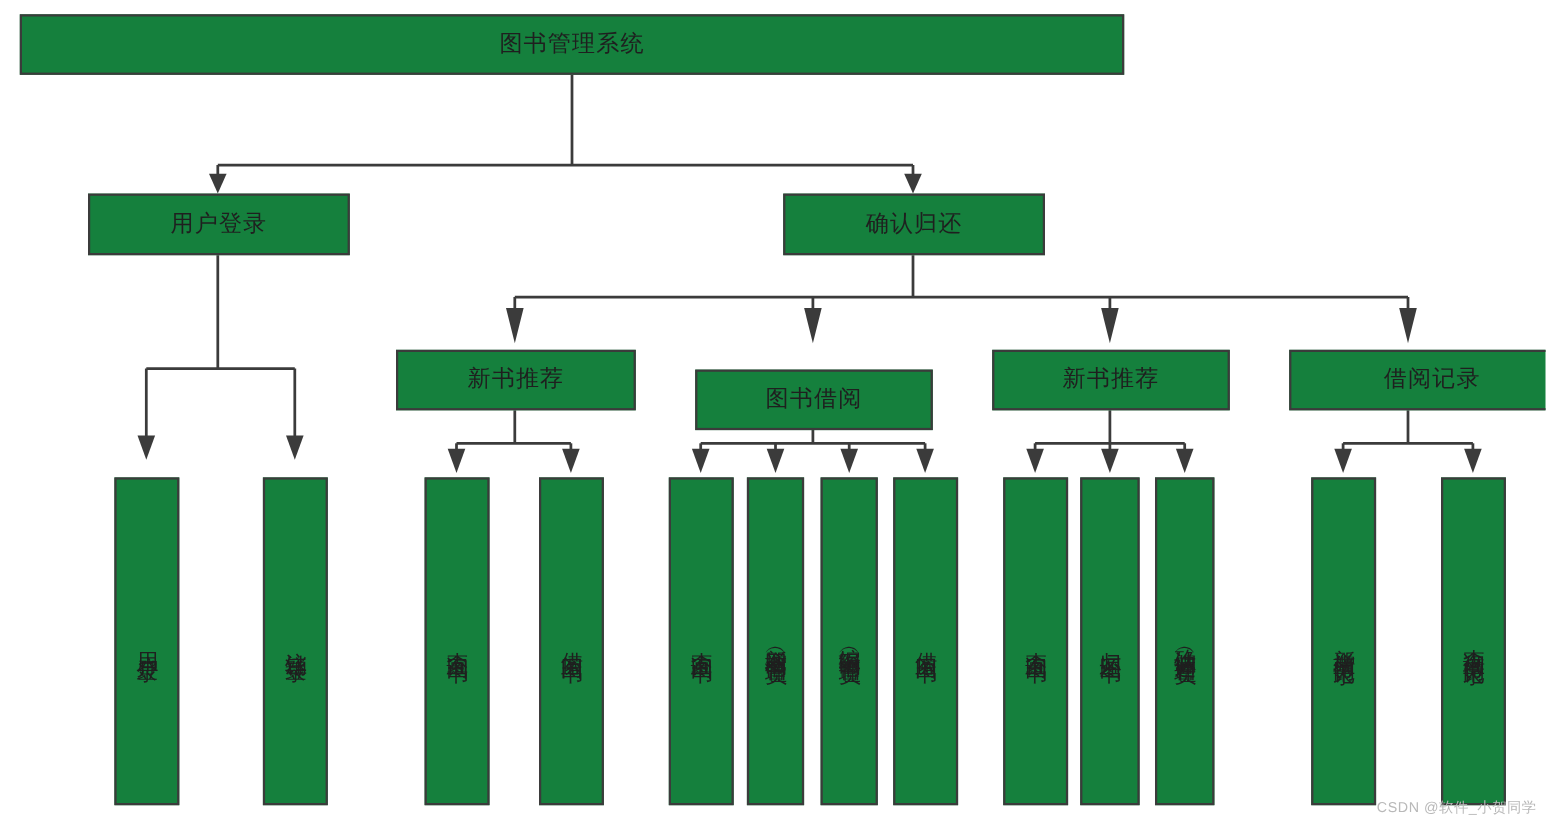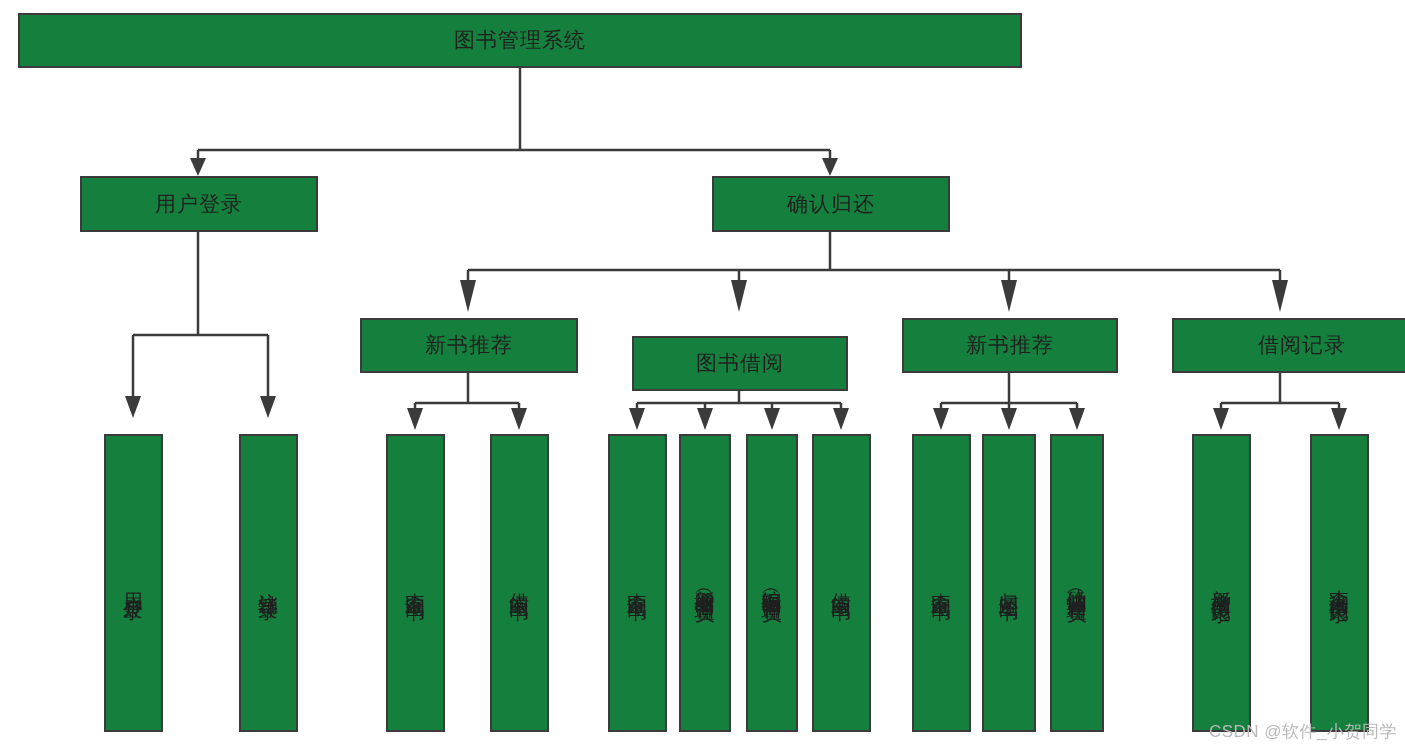--- a/index.html
+++ b/index.html
@@ -49,21 +49,21 @@
     max-height:100%;
   }
   .node.vert.tall .node-label{
     letter-spacing:2px;
     font-size:20px;
   }
   .watermark{
     position:absolute;
     right:8px;
     bottom:4px;
-    font-size:17px;
+    font-size:13px;
     color:#b9b9b9;
     font-family:"Liberation Sans","DejaVu Sans",sans-serif;
     white-space:nowrap;
     z-index:9;
     letter-spacing:0.5px;
   }
   svg.links{
     position:absolute;
     left:0;top:0;
     width:1405px;height:747px;

